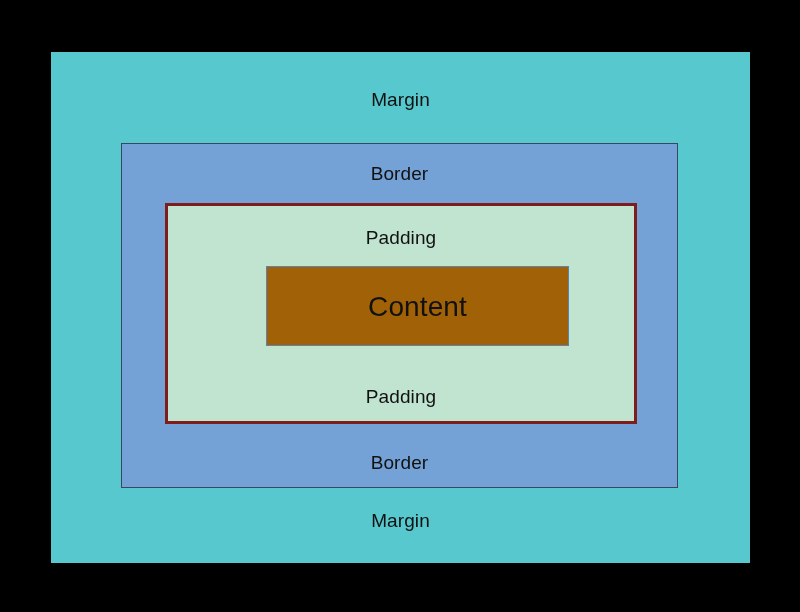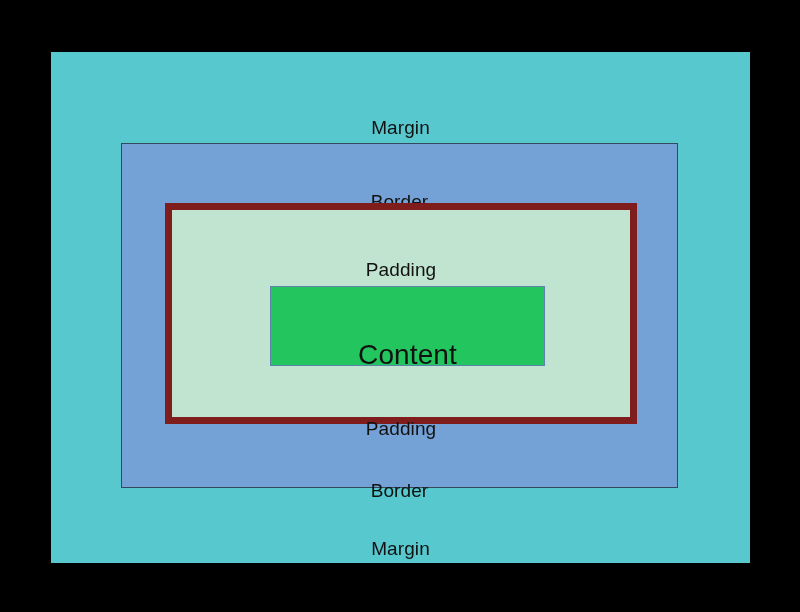--- a/index.html
+++ b/index.html
@@ -47,49 +47,48 @@
   }
 
   
   .box-padding {
     position: absolute;
     left: 43px;   
     top: 59px;    
     width: 472px;
     height: 221px;
     background: #c0e4d0;
-    border: 7px solid #7f1d1d;
+    border: 3px solid #7f1d1d;
     box-sizing: border-box;
   }
 
   
   .box-content {
     position: absolute;
     left: 98px;   
-    top: 76px;    
-    width: 275px;
+    top: 60px;    
+    width: 303px;
     height: 80px;
-    background: #22c55e;
+    background: #a16207;
     border: 1px solid #5b83ad;
     box-sizing: border-box;
   }
 
   
   .label {
     position: absolute;
     left: 0;
     width: 100%;
     text-align: center;
     color: #111111;
     font-size: 19px;
     line-height: 19px;
     letter-spacing: 0.1px;
     white-space: nowrap;
     pointer-events: none;
-    margin-top: 28px;
   }
   .label-content {
     font-size: 28px;
     line-height: 28px;
   }
 
   
   .lbl-margin-top   { top: 38px; }   
   .lbl-margin-bot   { top: 459px; }  
   .lbl-border-top   { top: 20px; }   

